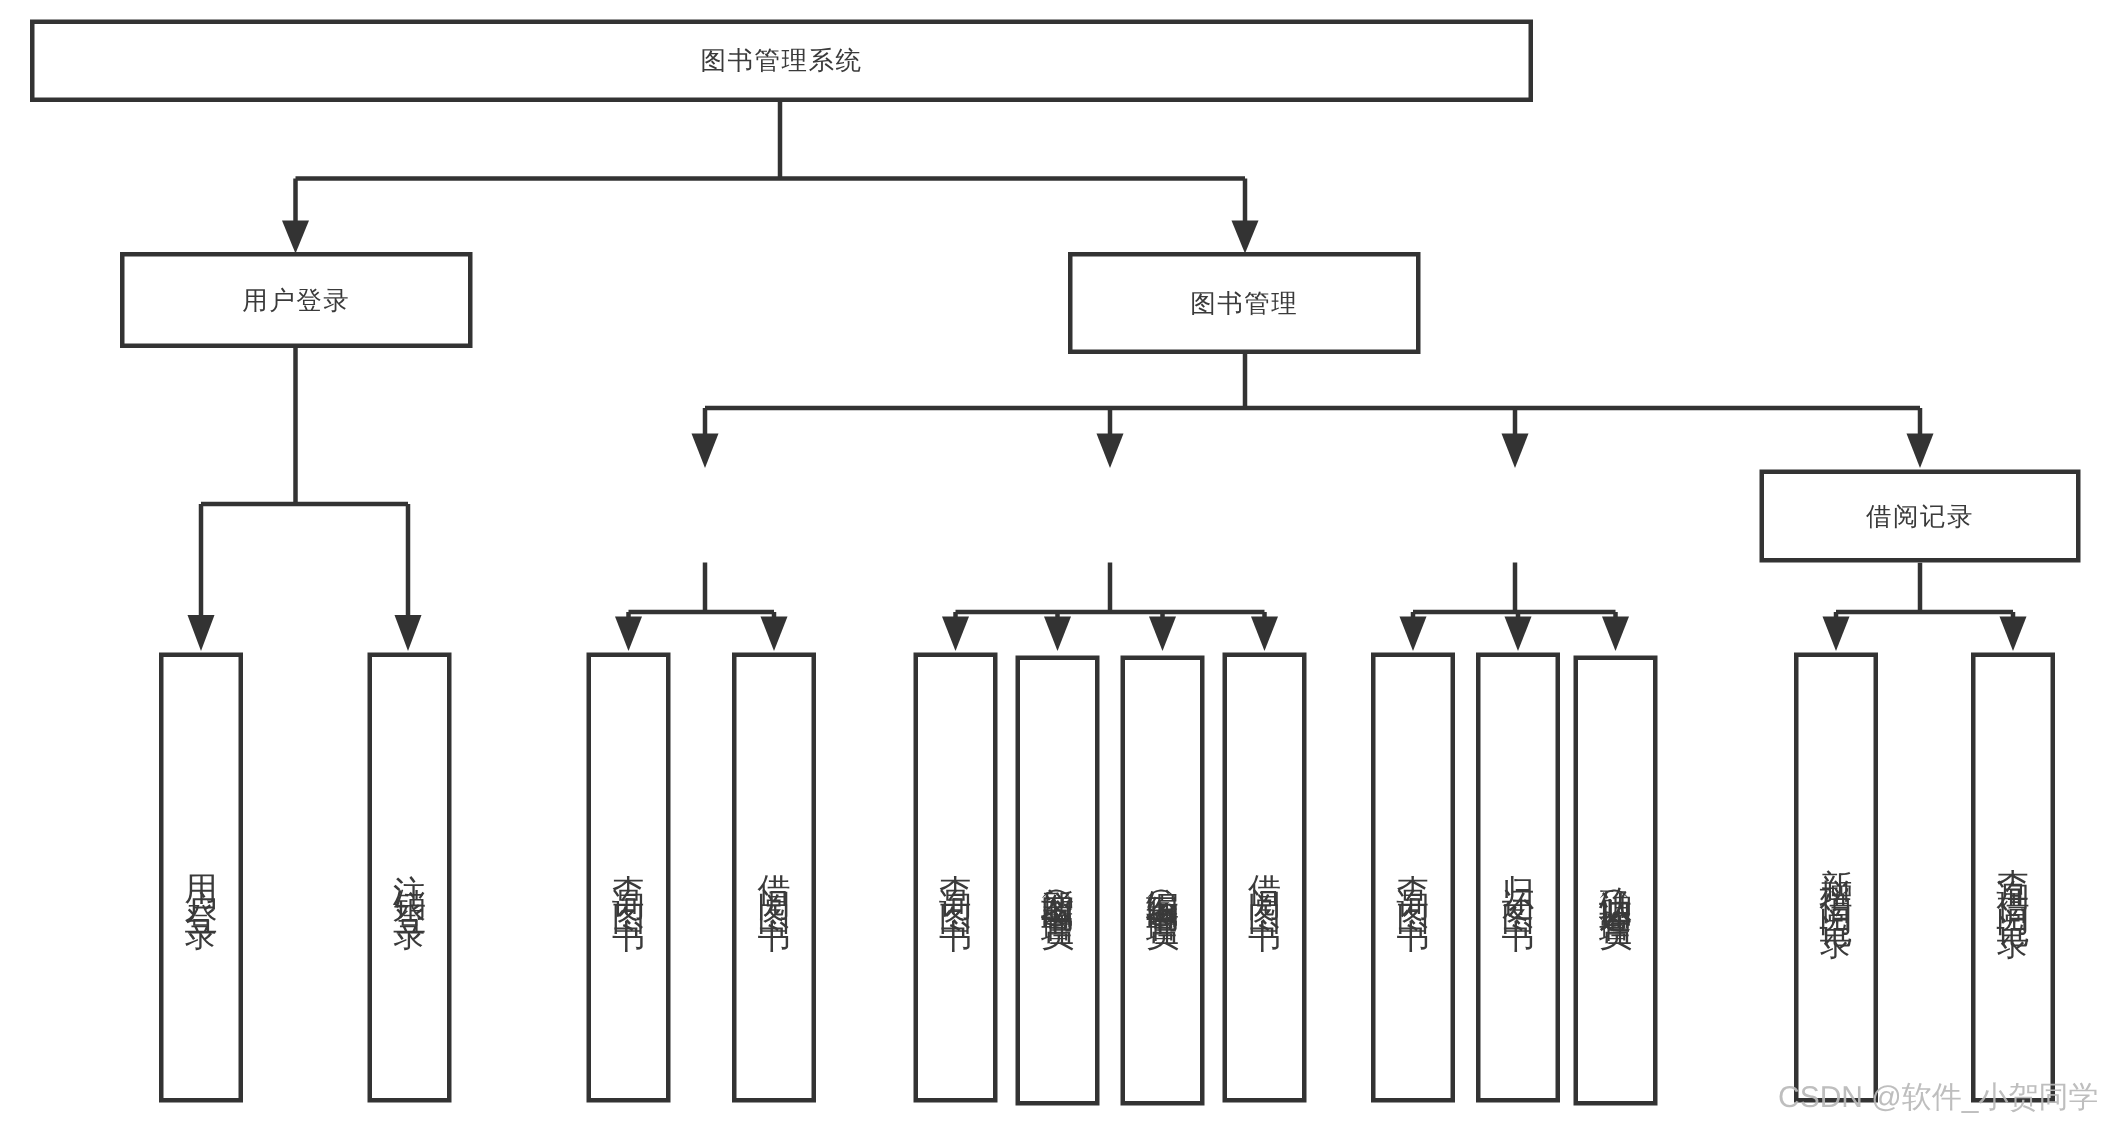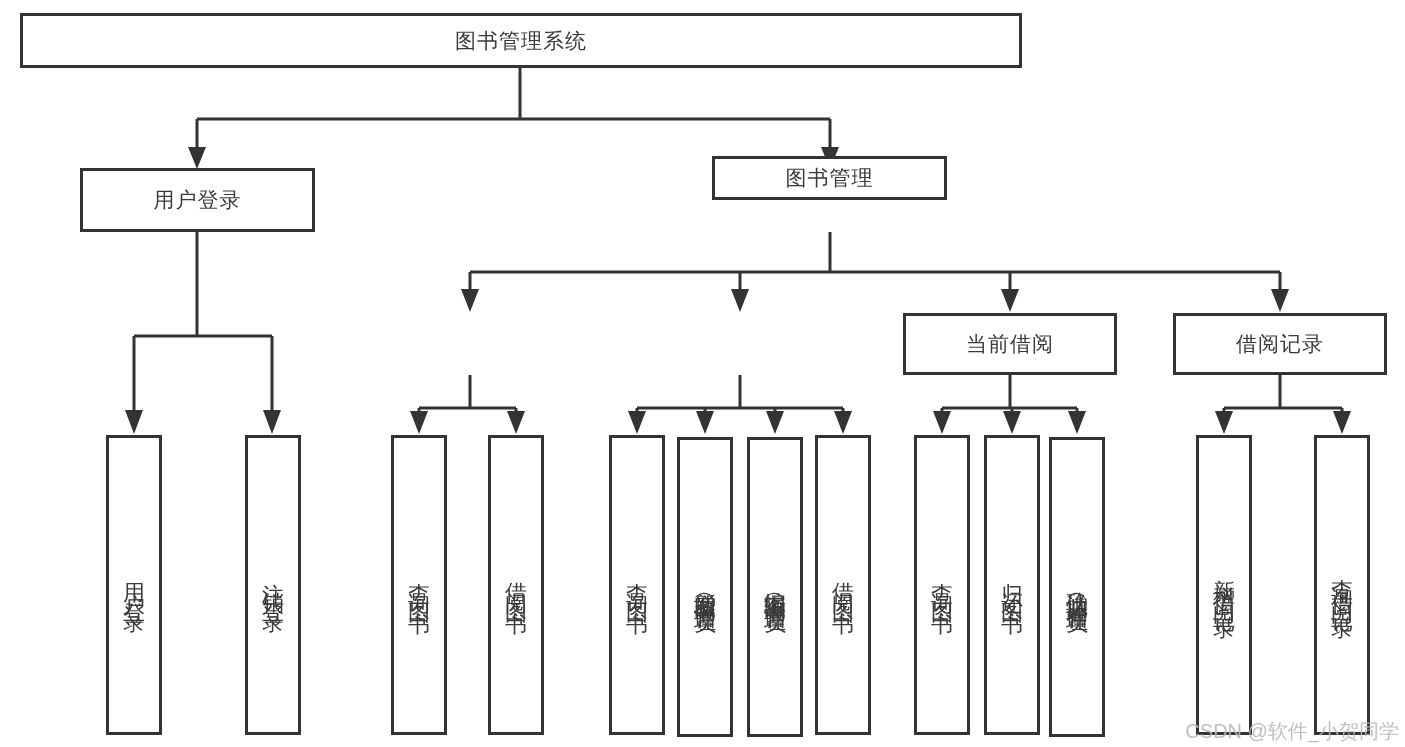--- a/index.html
+++ b/index.html
@@ -22,21 +22,21 @@
   .connectors path{stroke:var(--line);stroke-width:3;fill:none;}
   .connectors polygon{fill:var(--line);stroke:none;}
   .box{
     position:absolute;
     border:3px solid var(--border);
     background:var(--bg);
     color:var(--text);
     display:flex;align-items:center;justify-content:center;
     z-index:2;
   }
-  .hlabel{font-size:21px;letter-spacing:1px;white-space:nowrap;}
+  .hlabel{font-size:17px;letter-spacing:1px;white-space:nowrap;}
   .leaf .vtext{
     writing-mode:vertical-rl;
     font-size:22px;
     line-height:1;
     white-space:nowrap;
   }
   .ls-short{letter-spacing:10px;}
   .ls-med{letter-spacing:8px;}
   .ls-long{letter-spacing:3px;}
   .watermark{
@@ -117,27 +117,24 @@
       <polygon points="1333,411 1351,411 1342,434"></polygon>
   </svg>
 
   <div class="box" style="left:20px;top:13px;width:1002px;height:55px">
     <span class="hlabel">图书管理系统</span>
   </div>
 
   <div class="box" style="left:80px;top:168px;width:235px;height:64px">
     <span class="hlabel">用户登录</span>
   </div>
-  <div class="box" style="left:712px;top:156px;width:235px;height:44px">
+  <div class="box" style="left:712px;top:168px;width:235px;height:68px">
     <span class="hlabel">图书管理</span>
   </div>
 
-  <div class="box" style="left:903px;top:313px;width:214px;height:62px">
-    <span class="hlabel">当前借阅</span>
-  </div>
   <div class="box" style="left:1173px;top:313px;width:214px;height:62px">
     <span class="hlabel">借阅记录</span>
   </div>
 
   <div class="box leaf" style="left:106px;top:435px;width:56px;height:300px">
     <span class="vtext ls-short">用户登录</span>
   </div>
   <div class="box leaf" style="left:245px;top:435px;width:56px;height:300px">
     <span class="vtext ls-short">注销登录</span>
   </div>

